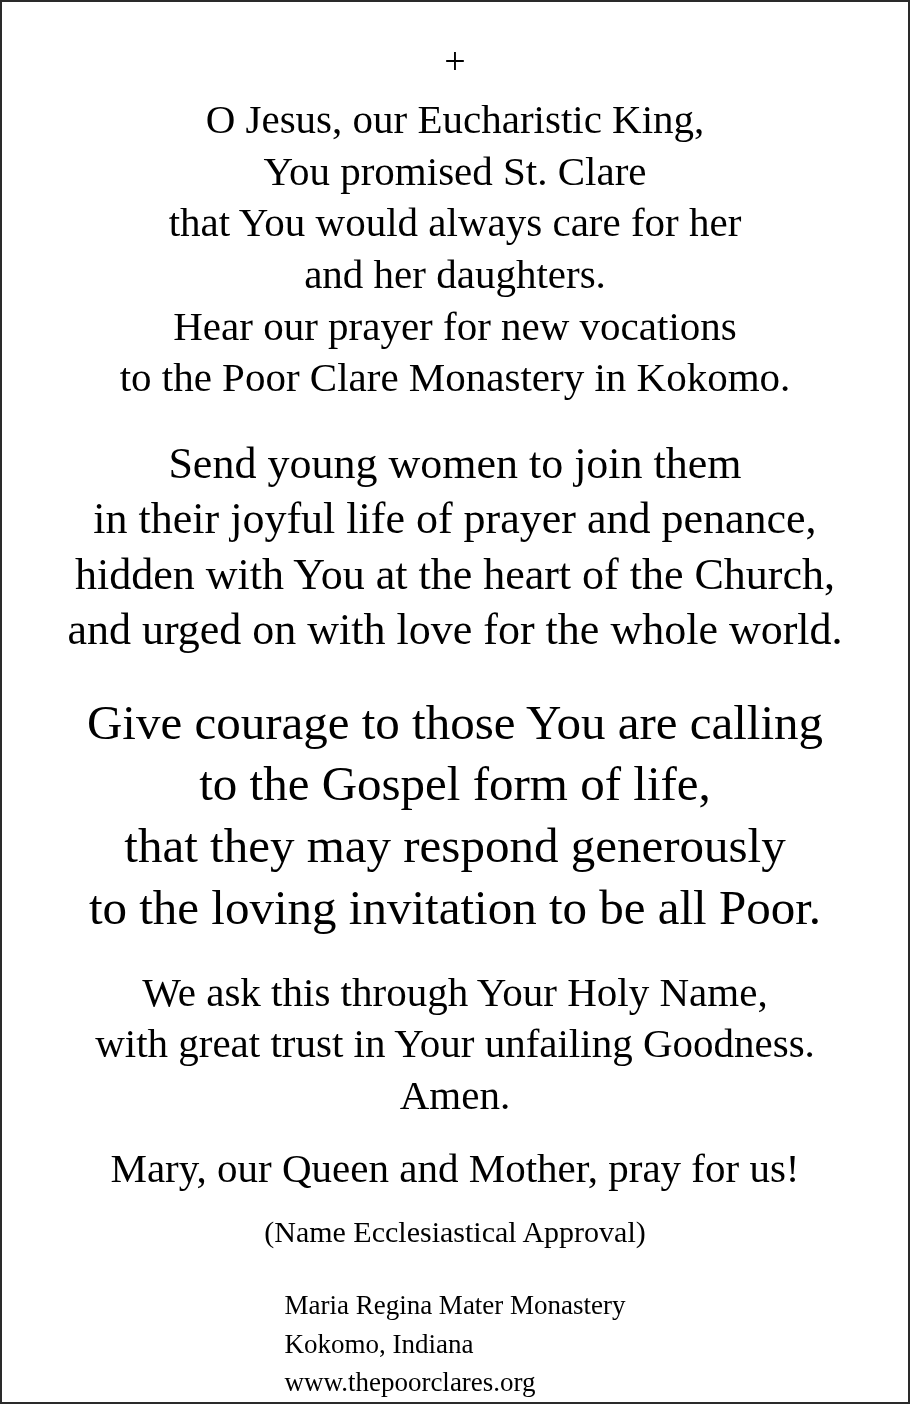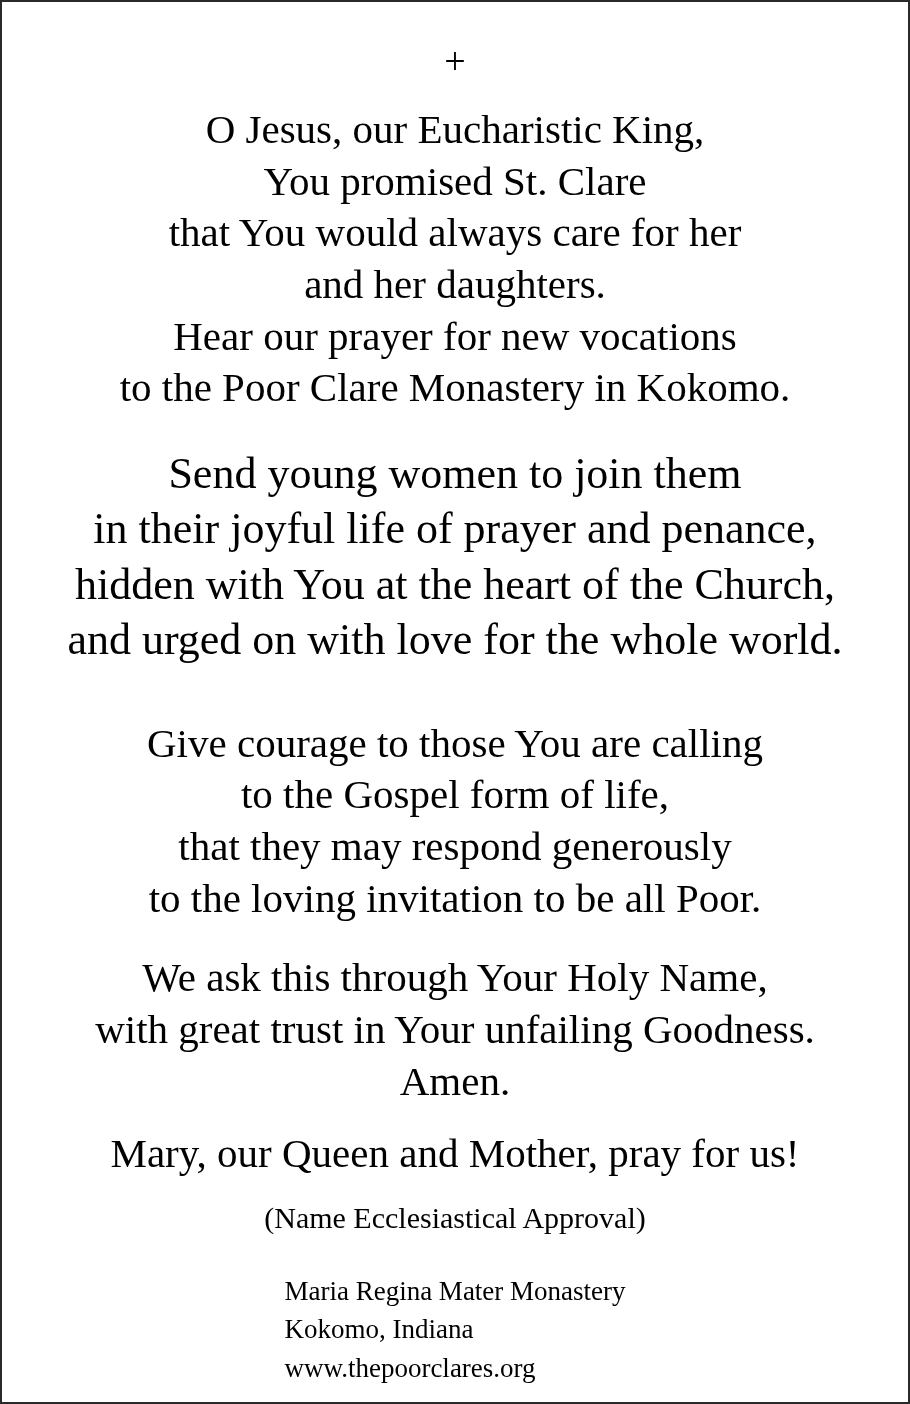--- a/index.html
+++ b/index.html
@@ -35,23 +35,23 @@
   }
   .stanza {
     text-align: center;
     margin: 0;
     padding: 0;
   }
   .stanza .line {
     display: block;
     white-space: nowrap;
   }
-  .s1 { font-size: 41px; line-height: 1.26; margin-top: 14px; }
+  .s1 { font-size: 41px; line-height: 1.26; margin-top: 4px; }
   .s2 { font-size: 44px; line-height: 1.26; margin-top: 32px; }
-  .s3 { font-size: 41px; line-height: 1.26; margin-top: 50px; }
+  .s3 { font-size: 49px; line-height: 1.26; margin-top: 34px; }
   .s4 { font-size: 41px; line-height: 1.26; margin-top: 28px; }
   .marian { font-size: 41px; line-height: 1.26; margin-top: 21px; }
   .approval { font-size: 30px; line-height: 1.2; margin-top: 20px; }
   .footer {
     text-align: left;
     font-size: 27px;
     line-height: 1.42;
     margin-top: 36px;
   }
   .footer .line { display: block; white-space: nowrap; }

